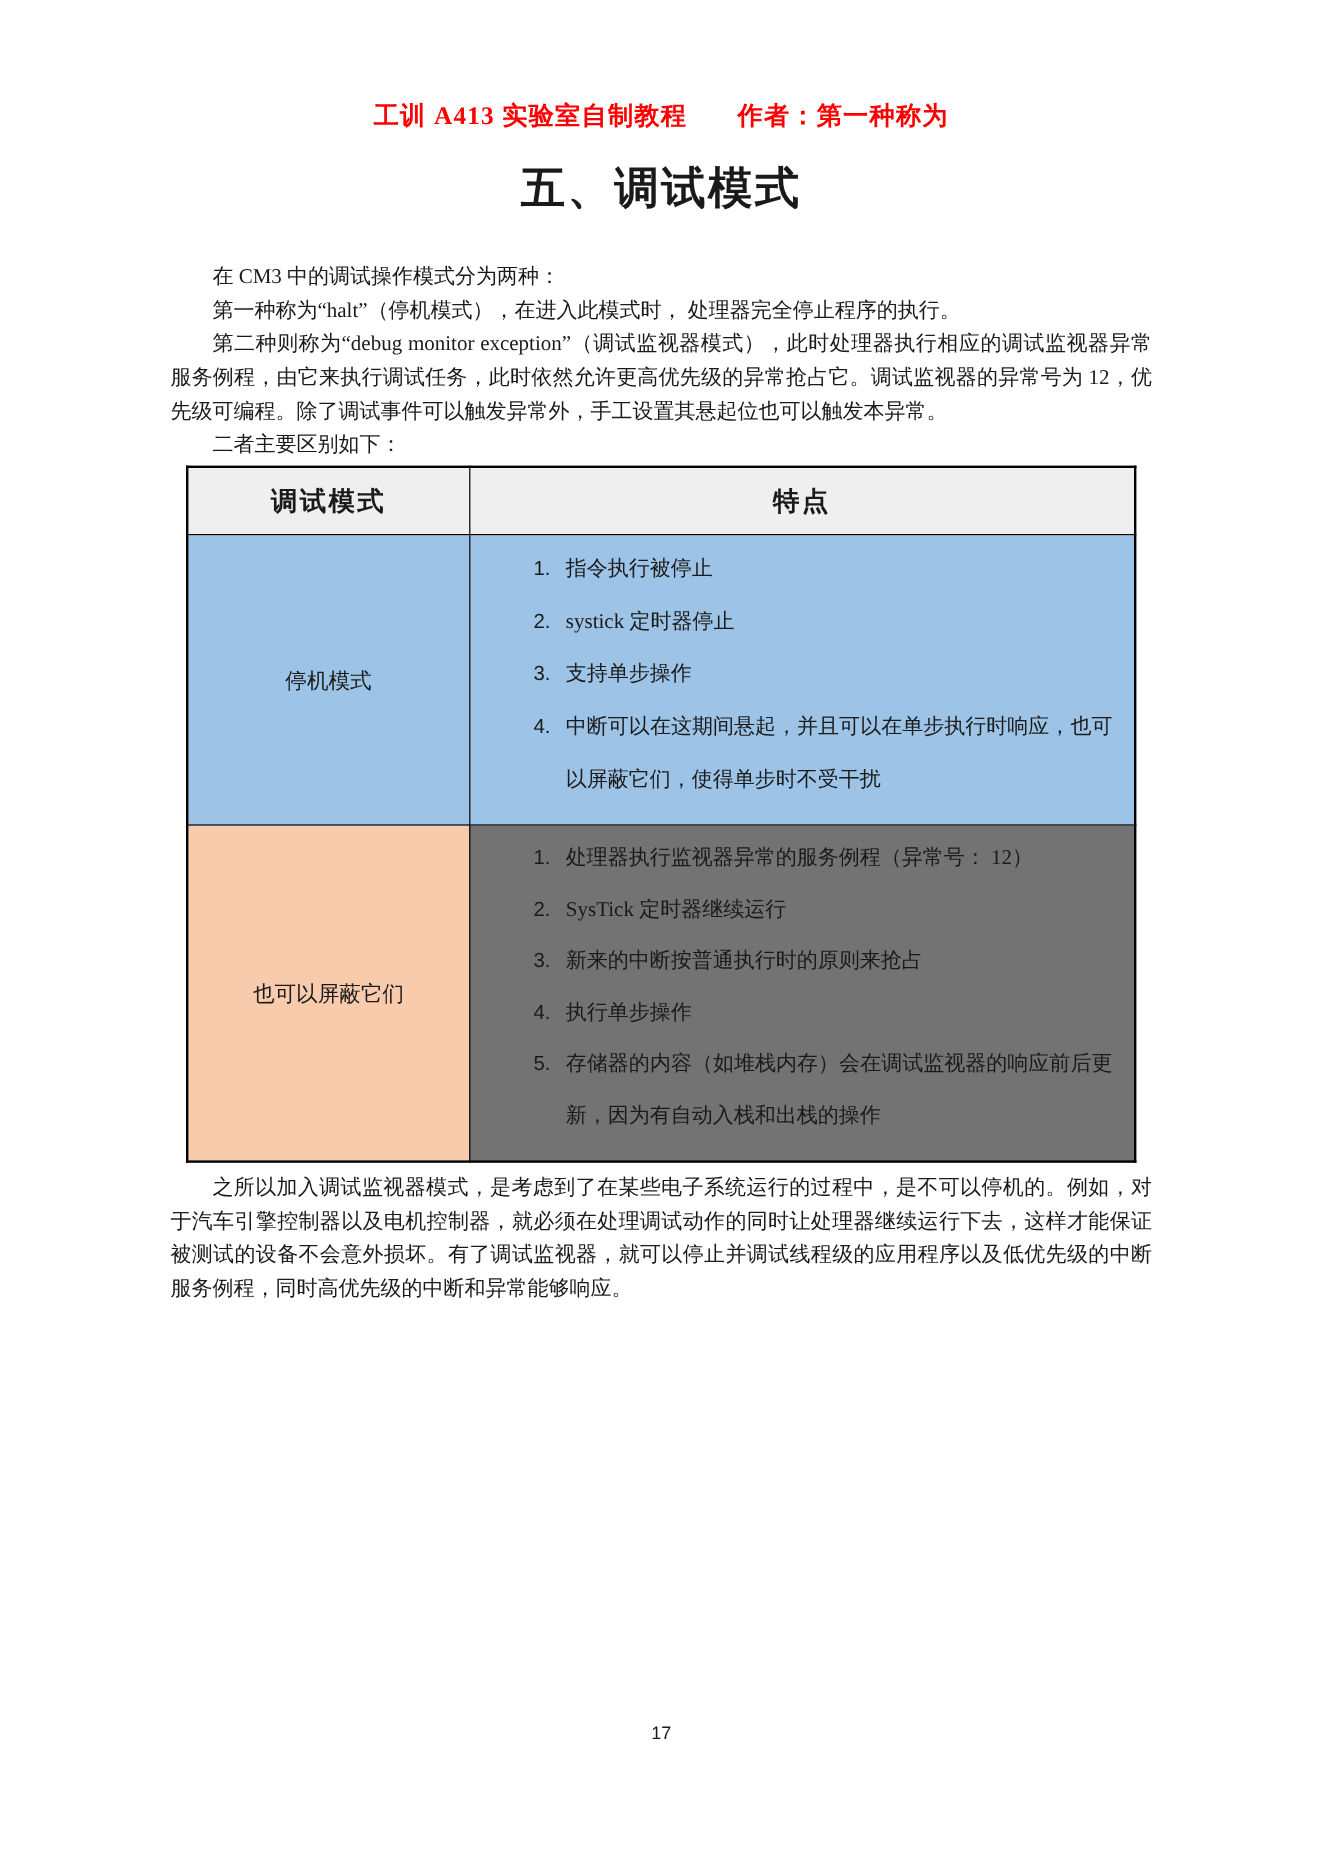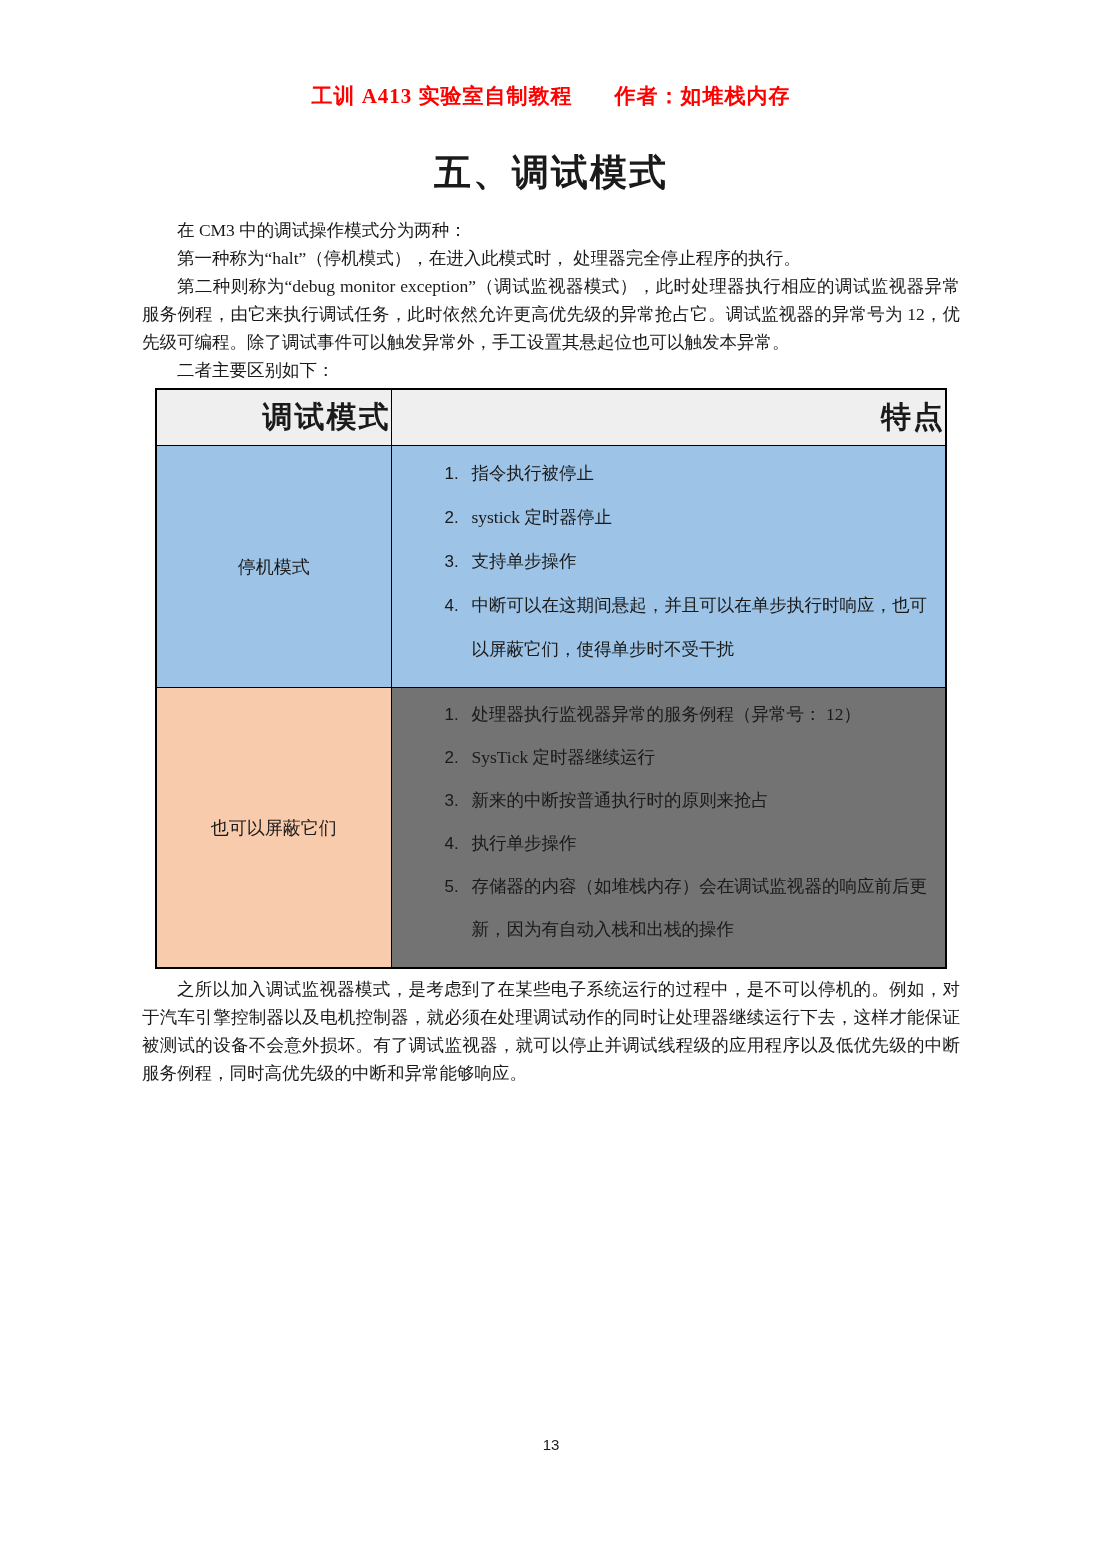--- a/index.html
+++ b/index.html
@@ -27,21 +27,21 @@
     letter-spacing: 1px;
   }
   .doc-header .hdr-right {
     margin-left: 42px;
   }
   .page-title {
     position: absolute;
     top: 132px;
     left: 0;
     right: 0;
-    margin: 16px;
+    margin: 0;
     text-align: center;
     font-size: 37px;
     font-weight: bold;
     letter-spacing: 2px;
   }
   .content {
     position: absolute;
     left: 142px;
     top: 216px;
     width: 818px;
@@ -62,23 +62,23 @@
   }
   .debug-table th,
   .debug-table td {
     border: 1.5px solid #000000;
     padding: 0;
   }
   .debug-table col.c-mode { width: 235px; }
   .debug-table col.c-feat { width: 555px; }
   .debug-table th {
     height: 55px;
-    font-size: 30px;
+    font-size: 22px;
     font-weight: bold;
-    text-align: right;
+    text-align: center;
     vertical-align: middle;
     letter-spacing: 2px;
   }
   tr.row-halt { height: 220px; }
   tr.row-monitor { height: 258px; }
   .mode-cell {
     text-align: center;
     vertical-align: middle;
     font-size: 18px;
   }
@@ -112,21 +112,21 @@
     font-size: 15px;
     font-family: "Liberation Sans", sans-serif;
   }
 </style>
 </head>
 <body>
 
 <div class="page">
 
   <div class="doc-header" style="color: rgb(255, 0, 0);">
-    <span class="hdr-left">工训 A413 实验室自制教程</span><span class="hdr-right">作者：如堆栈内存</span>
+    <span class="hdr-left">工训 A413 实验室自制教程</span><span class="hdr-right">作者：第一种称为</span>
   </div>
 
   <h1 class="page-title">五、调试模式</h1>
 
   <div class="content">
     <p class="body-p">在 CM3 中的调试操作模式分为两种：</p>
     <p class="body-p">第一种称为“halt”（停机模式），在进入此模式时， 处理器完全停止程序的执行。</p>
     <p class="body-p">第二种则称为“debug monitor exception”（调试监视器模式），此时处理器执行相应的调试监视器异常服务例程，由它来执行调试任务，此时依然允许更高优先级的异常抢占它。调试监视器的异常号为 12，优先级可编程。除了调试事件可以触发异常外，手工设置其悬起位也可以触发本异常。</p>
     <p class="body-p">二者主要区别如下：</p>
 
@@ -162,15 +162,15 @@
               <li>存储器的内容（如堆栈内存）会在调试监视器的响应前后更新，因为有自动入栈和出栈的操作</li>
             </ol>
           </td>
         </tr>
       </tbody>
     </table>
 
     <p class="body-p closing-p">之所以加入调试监视器模式，是考虑到了在某些电子系统运行的过程中，是不可以停机的。例如，对于汽车引擎控制器以及电机控制器，就必须在处理调试动作的同时让处理器继续运行下去，这样才能保证被测试的设备不会意外损坏。有了调试监视器，就可以停止并调试线程级的应用程序以及低优先级的中断服务例程，同时高优先级的中断和异常能够响应。</p>
   </div>
 
-  <div class="page-number">13</div>
+  <div class="page-number">17</div>
 
 </div>
 
 </body></html>

